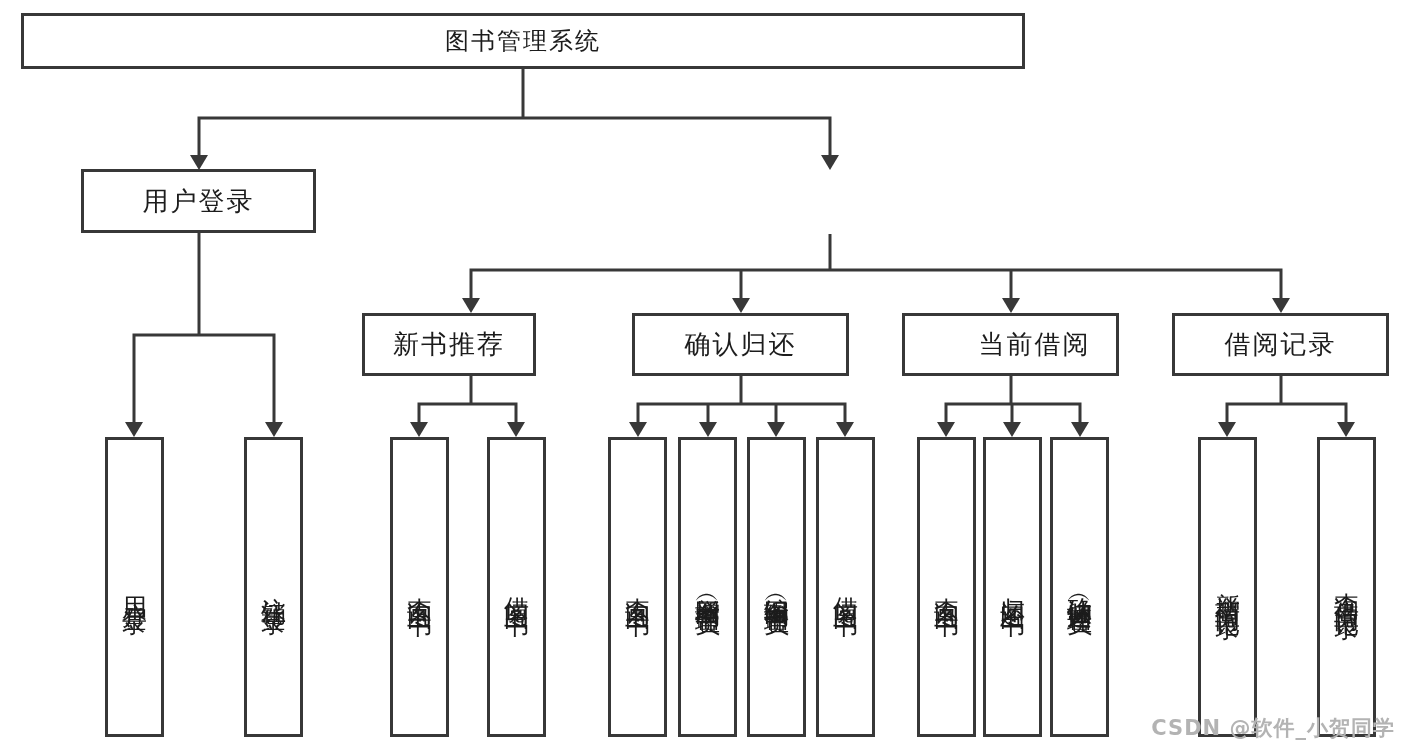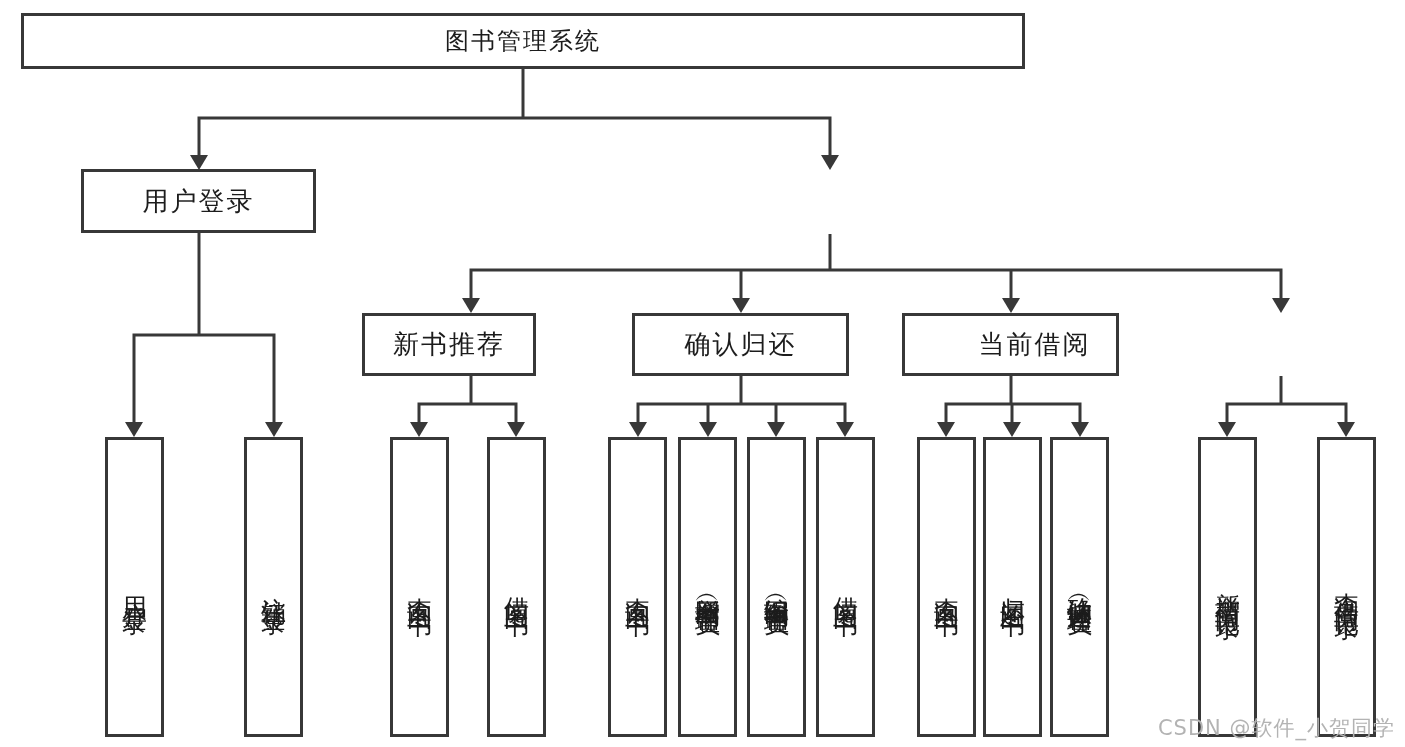--- a/index.html
+++ b/index.html
@@ -52,20 +52,21 @@
   }
   .watermark {
     position: absolute;
     right: 10px;
     bottom: 5px;
     font-size: 21px;
     color: #b3b3b3;
     letter-spacing: 1px;
     z-index: 3;
     white-space: nowrap;
+    font-weight: bold;
   }
 </style>
 </head>
 <body>
 
 <div class="canvas">
 
   <svg class="connectors" width="1405" height="747" viewBox="0 0 1405 747">
     <g stroke="#383838" stroke-width="3" fill="none">
       <path d="M523 69 V118"></path>
@@ -133,20 +134,23 @@
 
   <div class="node" style="left:362px; top:313px; width:174px; height:63px;">
     <span class="h-label">新书推荐</span>
   </div>
   <div class="node" style="left:632px; top:313px; width:217px; height:63px;">
     <span class="h-label">确认归还</span>
   </div>
   <div class="node" style="left:902px; top:313px; width:217px; height:63px;padding-left:48px;">
     <span class="h-label">当前借阅</span>
   </div>
+  <div class="node" style="left:1172px; top:313px; width:217px; height:63px;">
+    <span class="h-label">借阅记录</span>
+  </div>
 
   <div class="node v-node" style="left:105px; top:437px; width:59px; height:300px;">
     <span>用户登录</span>
   </div>
   <div class="node v-node" style="left:244px; top:437px; width:59px; height:300px;">
     <span>注销登录</span>
   </div>
 
   <div class="node v-node" style="left:390px; top:437px; width:59px; height:300px;">
     <span>查询图书</span>

